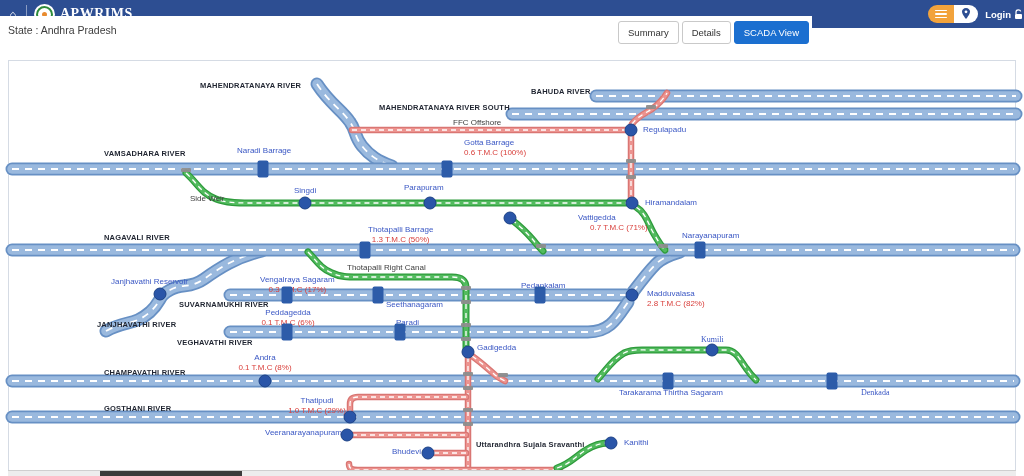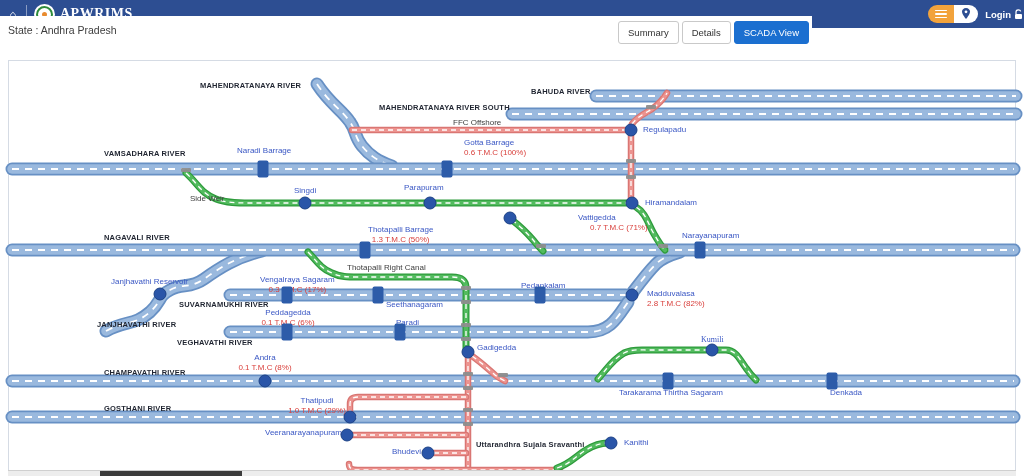--- a/index.html
+++ b/index.html
@@ -342,21 +342,21 @@
       <div class="station-label" style="left: 260px; top: 275px;"><span>Vengalraya Sagaram</span><span class="cap">0.3 T.M.C (17%)</span></div>
       <div class="station-label" style="left: 521px; top: 281px;"><span>Pedankalam</span></div>
       <div class="station-label" style="left: 647px; top: 289px;"><span>Madduvalasa</span><span class="cap">2.8 T.M.C (82%)</span></div>
       <div class="station-label" style="left: 386px; top: 300px;"><span>Seethanagaram</span></div>
       <div class="station-label center" style="left: 288px; top: 308px;"><span>Peddagedda</span><span class="cap">0.1 T.M.C (6%)</span></div>
       <div class="station-label" style="left: 396px; top: 318px;"><span>Paradi</span></div>
       <div class="station-label" style="left: 477px; top: 343px;"><span>Gadigedda</span></div>
       <div class="station-label" style="left: 701px; top: 335px; font-family: Liberation Serif, serif;"><span>Kumili</span></div>
       <div class="station-label center" style="left: 265px; top: 353px;"><span>Andra</span><span class="cap">0.1 T.M.C (8%)</span></div>
       <div class="station-label" style="left: 619px; top: 388px;"><span>Tarakarama Thirtha Sagaram</span></div>
-      <div class="station-label" style="left: 830px; top: 388px;"><span>Denkada</span></div>
+      <div class="station-label" style="left: 861px; top: 388px; font-family: Liberation Serif, serif;"><span>Denkada</span></div>
       <div class="station-label center" style="left: 317px; top: 396px;"><span>Thatipudi</span><span class="cap">1.0 T.M.C (29%)</span></div>
       <div class="station-label" style="left: 265px; top: 428px;"><span>Veeranarayanapuram</span></div>
       <div class="station-label" style="left: 392px; top: 447px;"><span>Bhudevi</span></div>
       <div class="station-label" style="left: 624px; top: 438px;"><span>Kanithi</span></div>
       <div class="station-label" style="left: 299px; top: 469px;"><span>Raiwada</span></div>
       <div class="node" style="left: 631px; top: 130px; pointer-events: auto;"></div>
       <div class="node" style="left: 305px; top: 203px; pointer-events: auto;"></div>
       <div class="node" style="left: 430px; top: 203px; pointer-events: auto;"></div>
       <div class="node" style="left: 632px; top: 203px; pointer-events: auto;"></div>
       <div class="node" style="left: 510px; top: 218px; pointer-events: auto;"></div>

